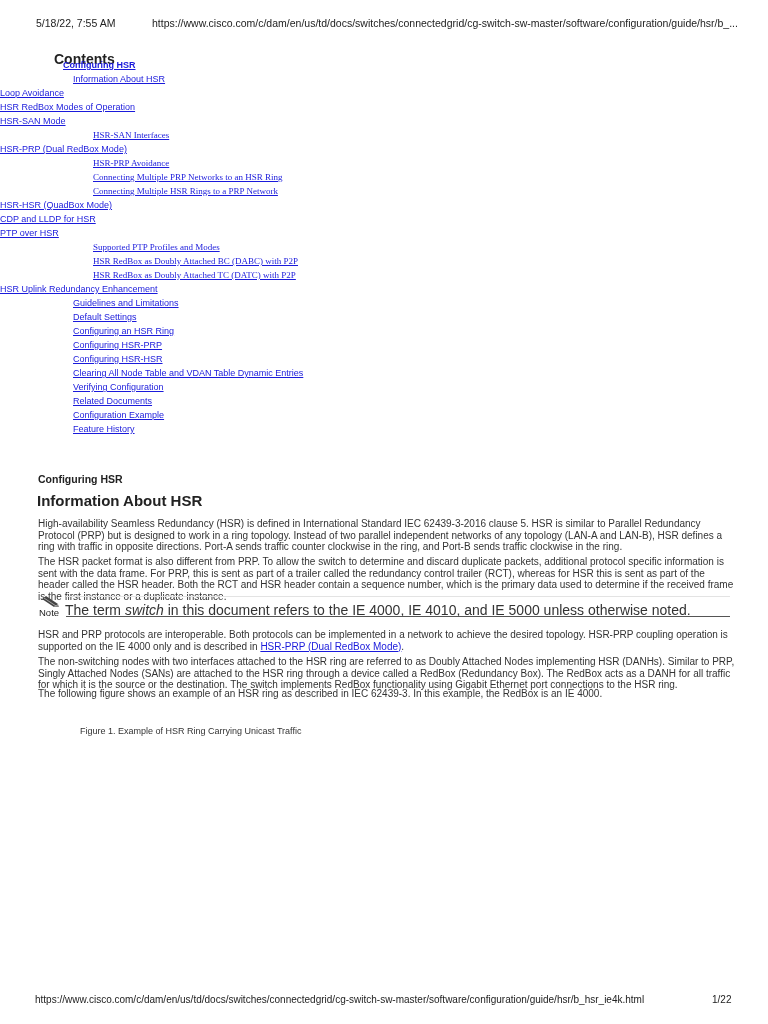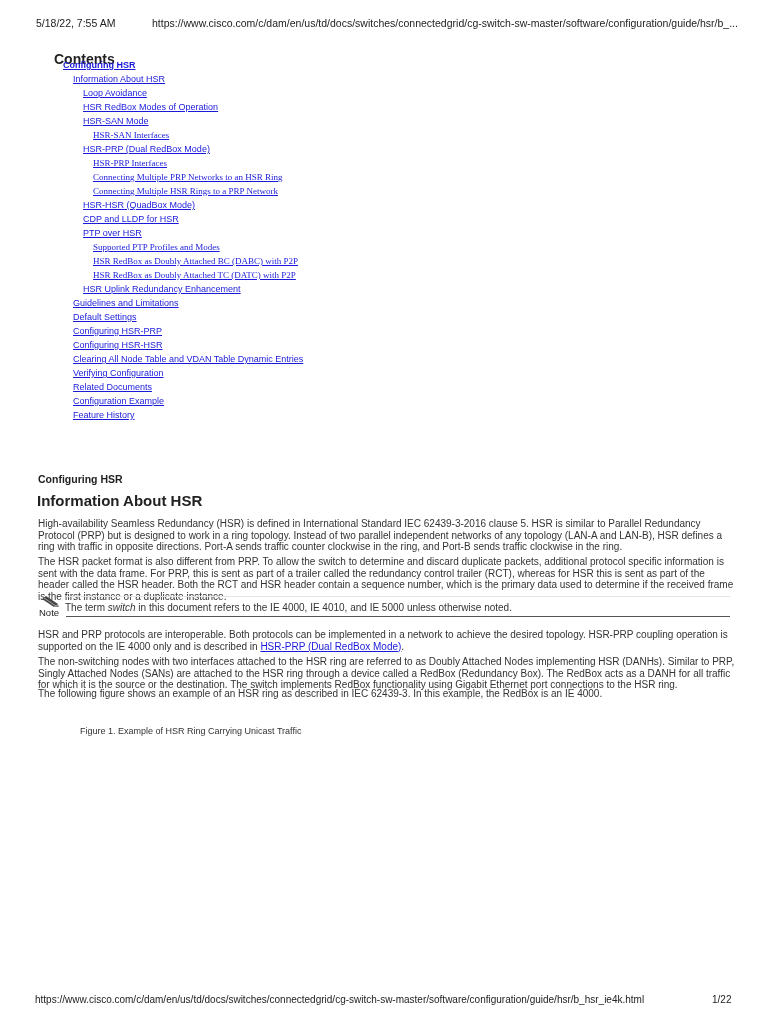--- a/index.html
+++ b/index.html
@@ -56,21 +56,21 @@
       line-height: 14px;
       font-size: 9px;
       white-space: nowrap;
     }
     .toc a {
       color: #1a1adb;
       text-decoration: underline;
     }
     .toc .lvl0 { padding-left: 63px; font-weight: bold; }
     .toc .lvl1 { padding-left: 73px; }
-    .toc .lvl2 { padding-left: 83px; }
+    .toc .lvl2 { }
     .toc .lvl3 { padding-left: 93px; font-family: Liberation Serif, serif; }
 
     .section-label {
       position: absolute;
       top: 473px;
       left: 38px;
       font-size: 10.5px;
       font-weight: bold;
       color: #222;
       margin: 0;
@@ -125,21 +125,21 @@
       position: absolute;
       left: 28px;
       right: 0;
       top: 2px;
       border-top: 1px solid #e3e3e3;
     }
     .note .note-text {
       position: absolute;
       left: 27px;
       top: 8px;
-      font-size: 10px;
+      font-size: 14px;
       color: #333;
       white-space: nowrap;
     }
     .note .note-rule-bottom {
       position: absolute;
       left: 28px;
       right: 0;
       top: 22px;
       border-top: 1px solid #555;
     }
@@ -183,32 +183,33 @@
 <h2 class="contents-title">Contents</h2>
 
 <ul class="toc">
   <li class="lvl0"><a href="#">Configuring HSR</a></li>
   <li class="lvl1"><a href="#">Information About HSR</a></li>
   <li class="lvl2"><a href="#">Loop Avoidance</a></li>
   <li class="lvl2"><a href="#">HSR RedBox Modes of Operation</a></li>
   <li class="lvl2"><a href="#">HSR-SAN Mode</a></li>
   <li class="lvl3"><a href="#">HSR-SAN Interfaces</a></li>
   <li class="lvl2"><a href="#">HSR-PRP (Dual RedBox Mode)</a></li>
-  <li class="lvl3"><a href="#">HSR-PRP Interfaces</a></li>
+  <li class="lvl3"><a href="#">HSR-PRP Avoidance</a></li>
   <li class="lvl3"><a href="#">Connecting Multiple PRP Networks to an HSR Ring</a></li>
   <li class="lvl3"><a href="#">Connecting Multiple HSR Rings to a PRP Network</a></li>
   <li class="lvl2"><a href="#">HSR-HSR (QuadBox Mode)</a></li>
   <li class="lvl2"><a href="#">CDP and LLDP for HSR</a></li>
   <li class="lvl2"><a href="#">PTP over HSR</a></li>
   <li class="lvl3"><a href="#">Supported PTP Profiles and Modes</a></li>
   <li class="lvl3"><a href="#">HSR RedBox as Doubly Attached BC (DABC) with P2P</a></li>
   <li class="lvl3"><a href="#">HSR RedBox as Doubly Attached TC (DATC) with P2P</a></li>
   <li class="lvl2"><a href="#">HSR Uplink Redundancy Enhancement</a></li>
   <li class="lvl1"><a href="#">Guidelines and Limitations</a></li>
   <li class="lvl1"><a href="#">Default Settings</a></li>
+  <li class="lvl1"><a href="#">Configuring an HSR Ring</a></li>
   <li class="lvl1"><a href="#">Configuring HSR-PRP</a></li>
   <li class="lvl1"><a href="#">Configuring HSR-HSR</a></li>
   <li class="lvl1"><a href="#">Clearing All Node Table and VDAN Table Dynamic Entries</a></li>
   <li class="lvl1"><a href="#">Verifying Configuration</a></li>
   <li class="lvl1"><a href="#">Related Documents</a></li>
   <li class="lvl1"><a href="#">Configuration Example</a></li>
   <li class="lvl1"><a href="#">Feature History</a></li>
 </ul>
 
 <h3 class="section-label">Configuring HSR</h3>

